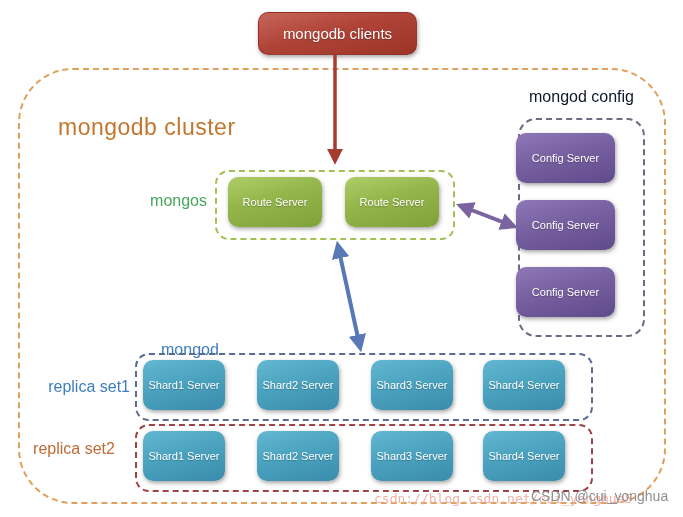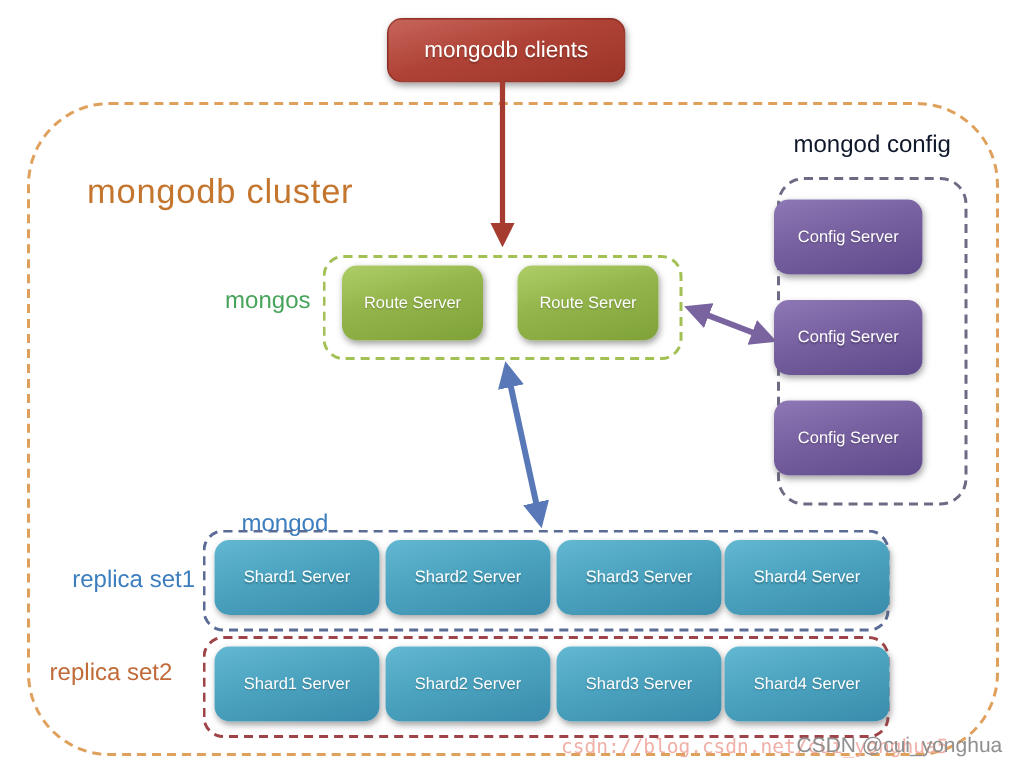--- a/index.html
+++ b/index.html
@@ -31,21 +31,21 @@
   }
   .node-green{
     width:94px;height:50px;top:177px;font-size:11px;
     background:linear-gradient(165deg,#AECD68 0%,#93B44A 45%,#7FA238 100%);
   }
   .node-purple{
     left:516px;width:99px;height:50px;font-size:11px;
     background:linear-gradient(165deg,#8E78B6 0%,#77609F 45%,#5F4A8C 100%);
   }
   .node-teal{
-    width:110px;height:50px;font-size:11px;
+    width:82px;height:50px;font-size:11px;
     background:linear-gradient(165deg,#63B8D2 0%,#4BA3BF 45%,#3A8CAC 100%);
   }
   
   .frame{position:absolute;border-radius:14px;}
   .frame-mongos{left:215px;top:170px;width:236px;height:66px;border:2px dashed #A2C054;}
   .frame-config{left:518px;top:118px;width:123px;height:215px;border:2px dashed #6E6A84;border-radius:18px;}
   .frame-set1{left:135px;top:353px;width:454px;height:64px;border:2px dashed #5A6B96;}
   .frame-set2{left:135px;top:424px;width:454px;height:64px;border:2px dashed #9E4347;}
   
   .lbl{position:absolute;font-size:16px;white-space:nowrap;}

